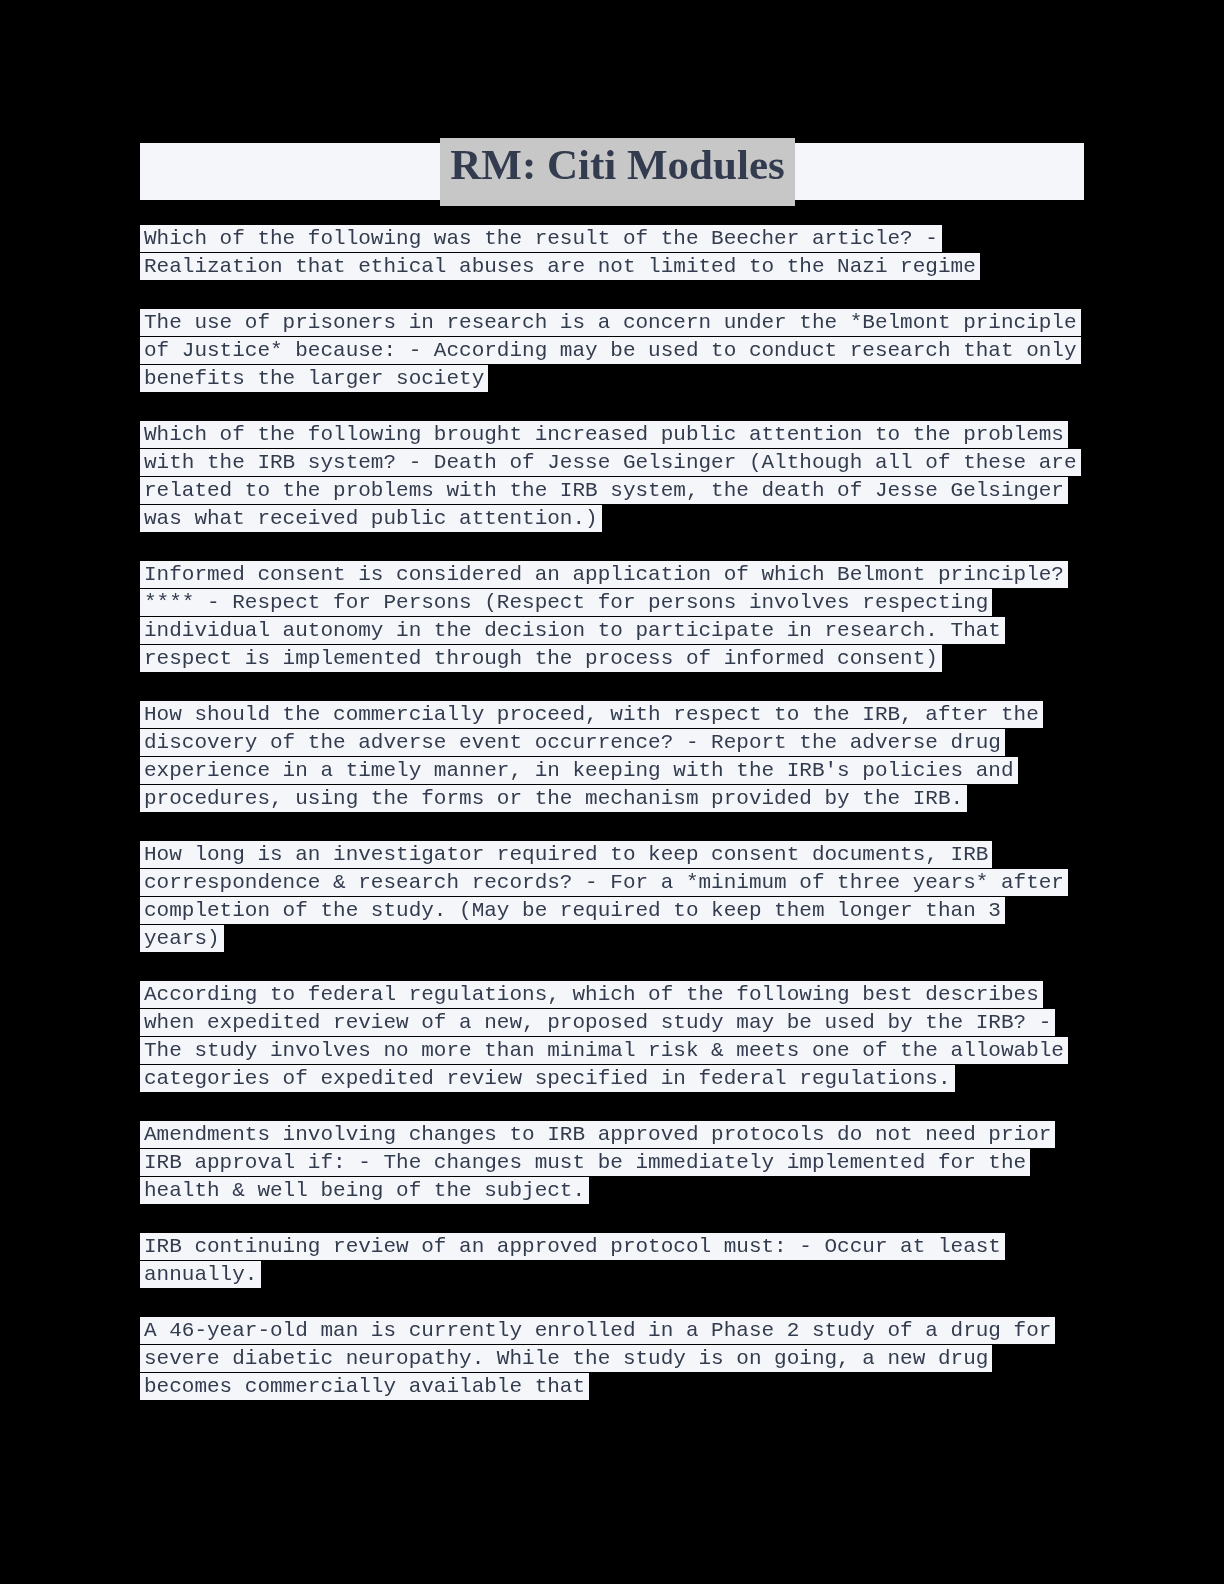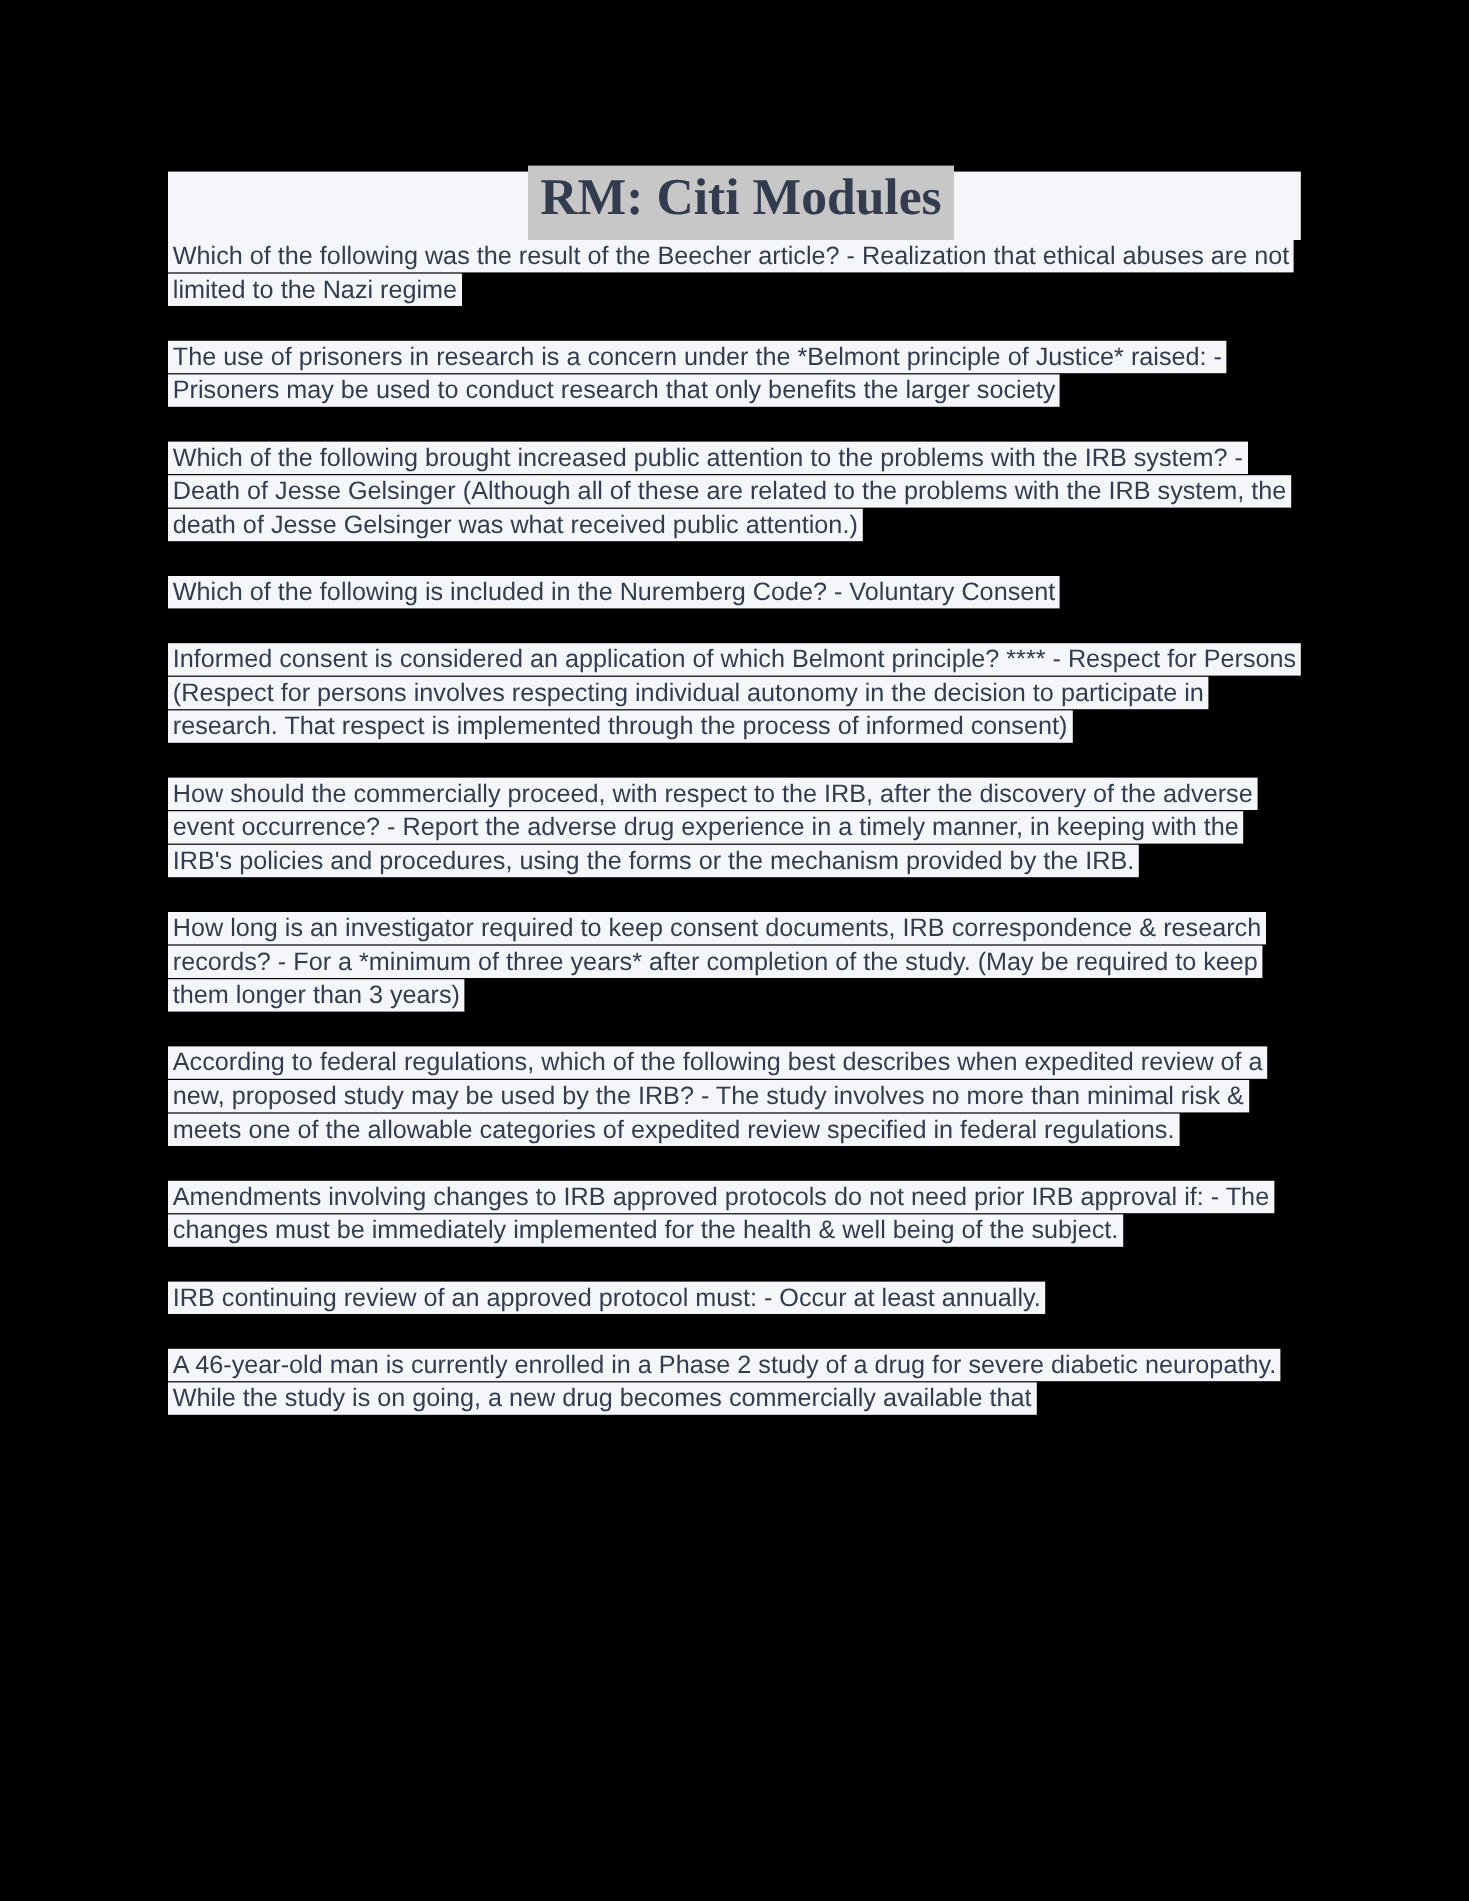--- a/index.html
+++ b/index.html
@@ -39,21 +39,22 @@
     font-family: "Liberation Serif", "DejaVu Serif", serif;
     font-weight: bold;
     font-size: 43px;
     height: 68px;
     line-height: 54px;
     padding: 0 10px;
     white-space: nowrap;
     margin-left: 11px;
   }
   .content {
-    font-family: Liberation Sans, sans-serif;
+    margin-top: 25px;
+    font-family: Liberation Mono, monospace;
     font-size: 21px;
     line-height: 28px;
     color: var(--c-text);
   }
   .para {
     margin: 0 0 28px 0;
   }
   .hl {
     background: var(--c-hl);
     padding: 2px 4px;
@@ -63,23 +64,22 @@
 </style>
 </head>
 <body>
 
 <div class="doc">
   <header class="banner">
     <span class="title-hl">RM: Citi Modules</span>
   </header>
   <main class="content">
       <p class="para"><span class="hl">Which of the following was the result of the Beecher article? - Realization that ethical abuses are not limited to the Nazi regime</span></p>
-      <p class="para"><span class="hl">The use of prisoners in research is a concern under the *Belmont principle of Justice* raised: - Prisoners may be used to conduct research that only benefits the larger society</span></p>
+      <p class="para"><span class="hl">The use of prisoners in research is a concern under the *Belmont principle of Justice* because: - According may be used to conduct research that only benefits the larger society</span></p>
       <p class="para"><span class="hl">Which of the following brought increased public attention to the problems with the IRB system? - Death of Jesse Gelsinger (Although all of these are related to the problems with the IRB system, the death of Jesse Gelsinger was what received public attention.)</span></p>
-      <p class="para"><span class="hl">Which of the following is included in the Nuremberg Code? - Voluntary Consent</span></p>
       <p class="para"><span class="hl">Informed consent is considered an application of which Belmont principle? **** - Respect for Persons (Respect for persons involves respecting individual autonomy in the decision to participate in research. That respect is implemented through the process of informed consent)</span></p>
       <p class="para"><span class="hl">How should the commercially proceed, with respect to the IRB, after the discovery of the adverse event occurrence? - Report the adverse drug experience in a timely manner, in keeping with the IRB's policies and procedures, using the forms or the mechanism provided by the IRB.</span></p>
       <p class="para"><span class="hl">How long is an investigator required to keep consent documents, IRB correspondence &amp; research records? - For a *minimum of three years* after completion of the study. (May be required to keep them longer than 3 years)</span></p>
       <p class="para"><span class="hl">According to federal regulations, which of the following best describes when expedited review of a new, proposed study may be used by the IRB? - The study involves no more than minimal risk &amp; meets one of the allowable categories of expedited review specified in federal regulations.</span></p>
       <p class="para"><span class="hl">Amendments involving changes to IRB approved protocols do not need prior IRB approval if: - The changes must be immediately implemented for the health &amp; well being of the subject.</span></p>
       <p class="para"><span class="hl">IRB continuing review of an approved protocol must: - Occur at least annually.</span></p>
       <p class="para"><span class="hl">A 46-year-old man is currently enrolled in a Phase 2 study of a drug for severe diabetic neuropathy. While the study is on going, a new drug becomes commercially available that</span></p>
     </main>
 </div>
 

